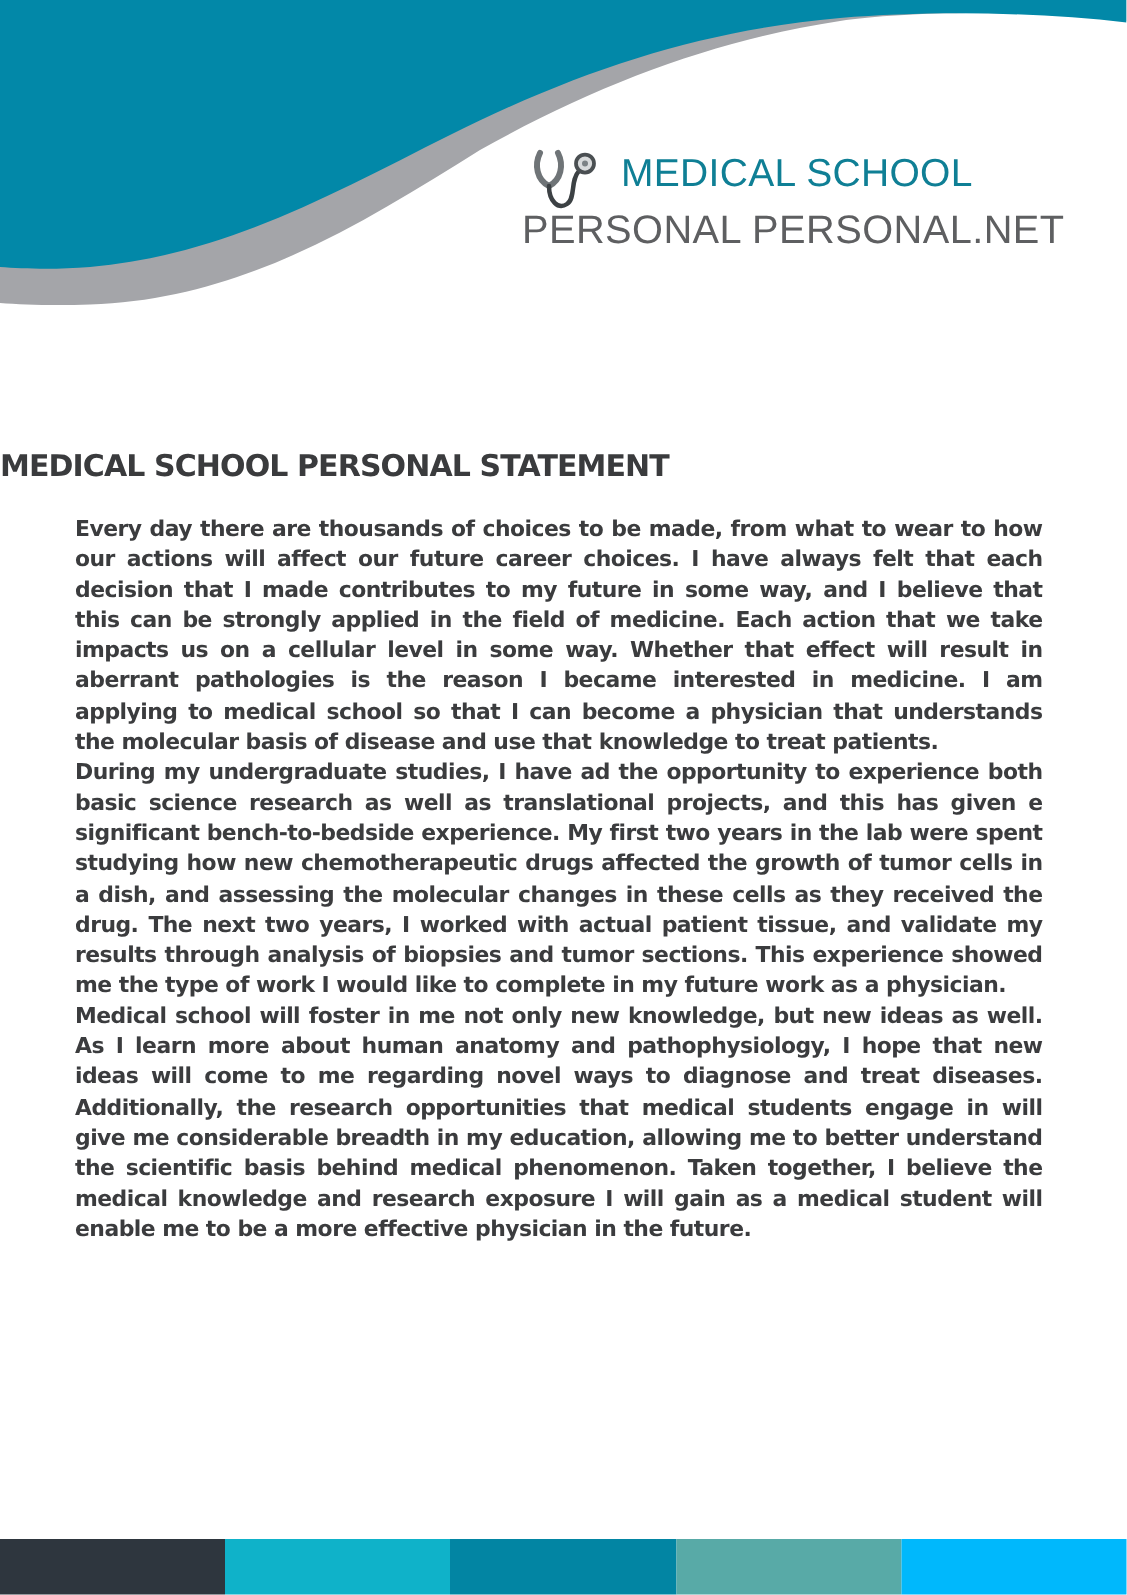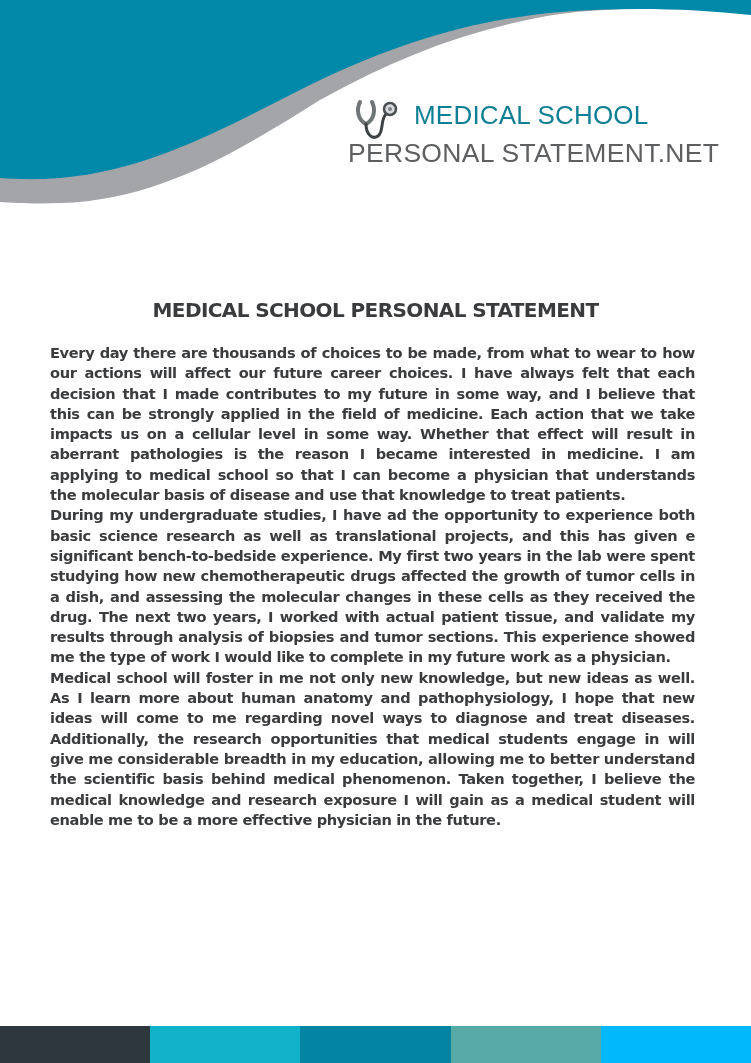--- a/index.html
+++ b/index.html
@@ -15,21 +15,21 @@
     position: absolute; left: 66px; top: 4px;
     font-family: "Liberation Sans", sans-serif; font-size: 26px; color: #0f7f95;
     letter-spacing: 0.2px; white-space: nowrap;
   }
   .logo-line2 {
     position: absolute; left: 0px; top: 42px;
     font-family: "Liberation Sans", sans-serif; font-size: 26.5px; color: #5e5f61;
     letter-spacing: 0.3px; white-space: nowrap;
   }
   .title {
-    position: absolute; left: 0; top: 298px; width: 751px; text-align: center;
+    position: absolute; left: 0; top: 298px; width: 751px; 
     font-family: "DejaVu Sans", sans-serif; font-weight: bold; font-size: 20px;
     color: #3a3b3d; letter-spacing: -0.6px;
   }
   .body-text {
     position: absolute; left: 50px; top: 343px; width: 645px;
     font-family: "DejaVu Sans", sans-serif; font-size: 14.6px; line-height: 20.3px;
     color: #3b3c3e; text-align: justify; letter-spacing: -0.35px; font-weight: bold;
   }
   .body-text p { margin: 0; }
   .footer-bars { position: absolute; left: 0; top: 1026px; width: 751px; height: 37px; display: flex; }
@@ -44,21 +44,21 @@
 </svg>
 
 <div class="logo">
   <svg class="logo-icon" viewBox="0 0 46 44" xmlns="http://www.w3.org/2000/svg">
     <path d="M6,4 C2,12 4,22 12,26 C20,22 22,12 18,4" fill="none" stroke="#6f7477" stroke-width="4" stroke-linecap="round"></path>
     <path d="M12,26 C12,36 18,42 24,38 C30,34 26,22 32,16" fill="none" stroke="#3c4144" stroke-width="3" stroke-linecap="round"></path>
     <circle cx="36" cy="11" r="6" fill="#d9dbdc" stroke="#4a4f52" stroke-width="2.5"></circle>
     <circle cx="36" cy="11" r="2" fill="#7c8285"></circle>
   </svg>
   <div class="logo-line1">MEDICAL SCHOOL</div>
-  <div class="logo-line2">PERSONAL STATEMENT.NET</div>
+  <div class="logo-line2">PERSONAL PERSONAL.NET</div>
 </div>
 
 <div class="title">MEDICAL SCHOOL PERSONAL STATEMENT</div>
 
 <div class="body-text">
   <p>Every day there are thousands of choices to be made, from what to wear to how our actions will affect our future career choices. I have always felt that each decision that I made contributes to my future in some way, and I believe that this can be strongly applied in the field of medicine. Each action that we take impacts us on a cellular level in some way. Whether that effect will result in aberrant pathologies is the reason I became interested in medicine. I am applying to medical school so that I can become a physician that understands the molecular basis of disease and use that knowledge to treat patients.</p>
   <p> During my undergraduate studies, I have ad the opportunity to experience both basic science research as well as translational projects, and this has given e significant bench-to-bedside experience. My first two years in the lab were spent studying how new chemotherapeutic drugs affected the growth of tumor cells in a dish, and assessing the molecular changes in these cells as they received the drug. The next two years, I worked with actual patient tissue, and validate my results through analysis of biopsies and tumor sections. This experience showed me the type of work I would like to complete in my future work as a physician.</p>
   <p> Medical school will foster in me not only new knowledge, but new ideas as well. As I learn more about human anatomy and pathophysiology, I hope that new ideas will come to me regarding novel ways to diagnose and treat diseases. Additionally, the research opportunities that medical students engage in will give me considerable breadth in my education, allowing me to better understand the scientific basis behind medical phenomenon. Taken together, I believe the medical knowledge and research exposure I will gain as a medical student will enable me to be a more effective physician in the future.</p>
 </div>
 

